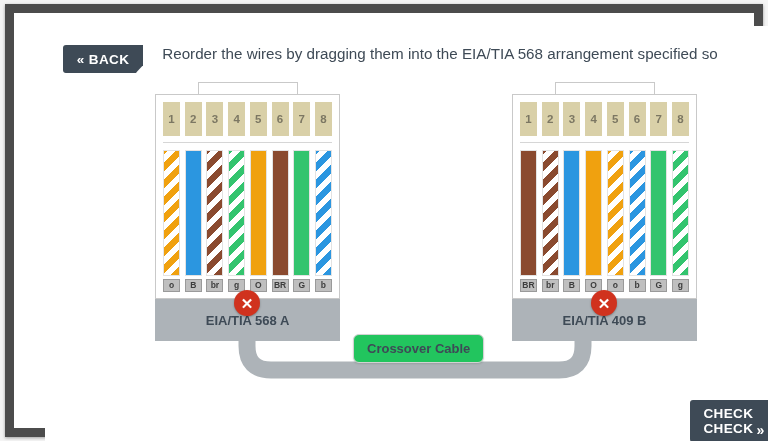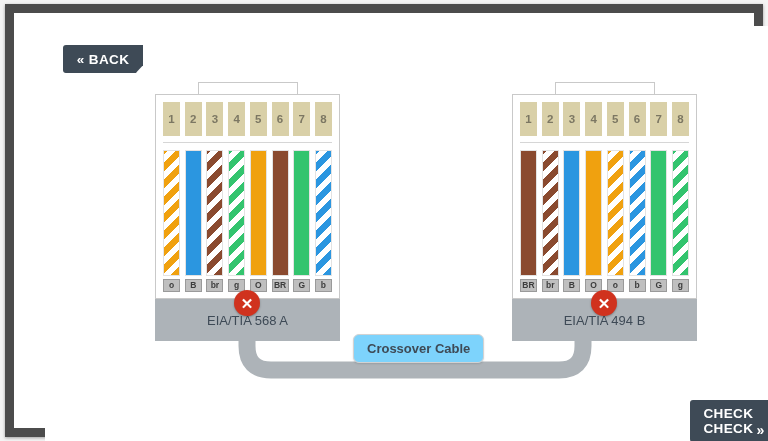--- a/index.html
+++ b/index.html
@@ -102,21 +102,21 @@
     border: 1px solid #9a9a9a;
     color: #3d3d3d;
     font-size: 8.5px; font-weight: bold;
     display: flex; align-items: center; justify-content: center;
     line-height: 1;
   }
   .conn-footer {
     height: 42px;
     background: #adb3b8;
     color: #3e4a56;
-    font-size: 13px; font-weight: normal;
+    font-size: 13px; font-weight: bold;
     display: flex; align-items: center; justify-content: center;
   }
 
   
   #cable-svg { position: absolute; left: 0; top: 0; width: 740px; height: 415px; pointer-events: none; }
   .xmark {
     position: absolute; width: 26px; height: 26px;
     border-radius: 50%;
     background: #d0321e;
     display: flex; align-items: center; justify-content: center;
@@ -124,21 +124,21 @@
     line-height: 1;
     box-shadow: 0 1px 2px rgba(0,0,0,.3);
     cursor: pointer;
   }
   #xmark-a { left: 189px; top: 264px; }
   #xmark-b { left: 546px; top: 264px; }
 
   #cable-label {
     position: absolute; left: 308px; top: 308px;
     padding: 6px 13px;
-    background: #7dd3fc;
+    background: #22c55e;
     border: 1.4px solid #d2d2d2;
     border-radius: 6px;
     color: #3e4a56;
     font-size: 13px; font-weight: bold;
     box-shadow: 0 1px 2px rgba(0,0,0,.12);
   }
 
   
   #check-score-button {
     left: 645px; top: 374px;
@@ -158,20 +158,21 @@
 
 <div id="app">
   <div class="frame">
     <div class="stage">
 
       <div class="btn-dark" id="back-button">
         <span>« BACK</span>
       </div>
 
       <div id="instruction">
+        <div>Reorder the wires by dragging them into the EIA/TIA 568 arrangement specified so</div>
       </div>
 
       <svg id="cable-svg" viewBox="0 0 740 415">
         <path d="M 202 265 L 202 320 Q 202 344 226 344 L 514 344 Q 538 344 538 320 L 538 265" fill="none" stroke="#adb3b8" stroke-width="17" stroke-linecap="butt"></path>
       </svg>
 
       <div id="connectors-host">
           <div class="connector" id="connector-a">
             <div class="clip"></div>
             <div class="conn-body">
@@ -263,21 +264,21 @@
                 <div class="wire-col">
                   <div class="wire" style="background: rgb(51, 196, 110);"></div>
                   <div class="wlabel">G</div>
                 </div>
                 <div class="wire-col">
                   <div class="wire" style="background: repeating-linear-gradient(-45deg, rgb(51, 196, 110) 0px, rgb(51, 196, 110) 6px, rgb(255, 255, 255) 6px, rgb(255, 255, 255) 12px);"></div>
                   <div class="wlabel">g</div>
                 </div>
               </div>
             </div>
-            <div class="conn-footer">EIA/TIA 494 B</div>
+            <div class="conn-footer">EIA/TIA 409 B</div>
           </div>
         </div>
 
       <div class="xmark" id="xmark-a">
         <span>✕</span>
       </div>
       <div class="xmark" id="xmark-b">
         <span>✕</span>
       </div>
 

